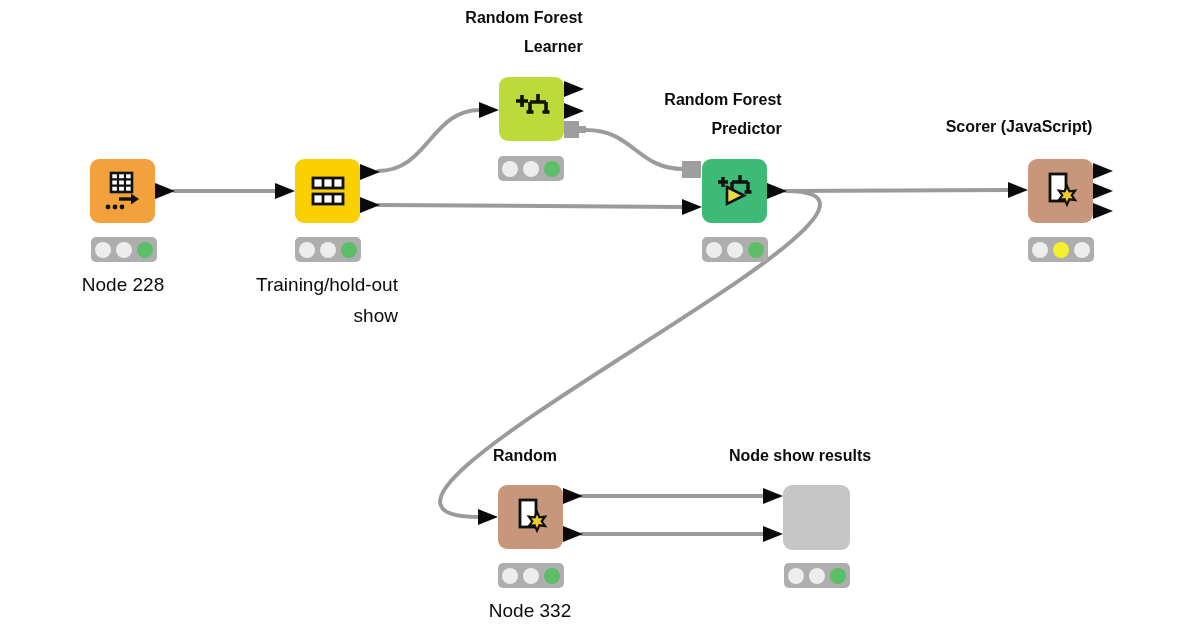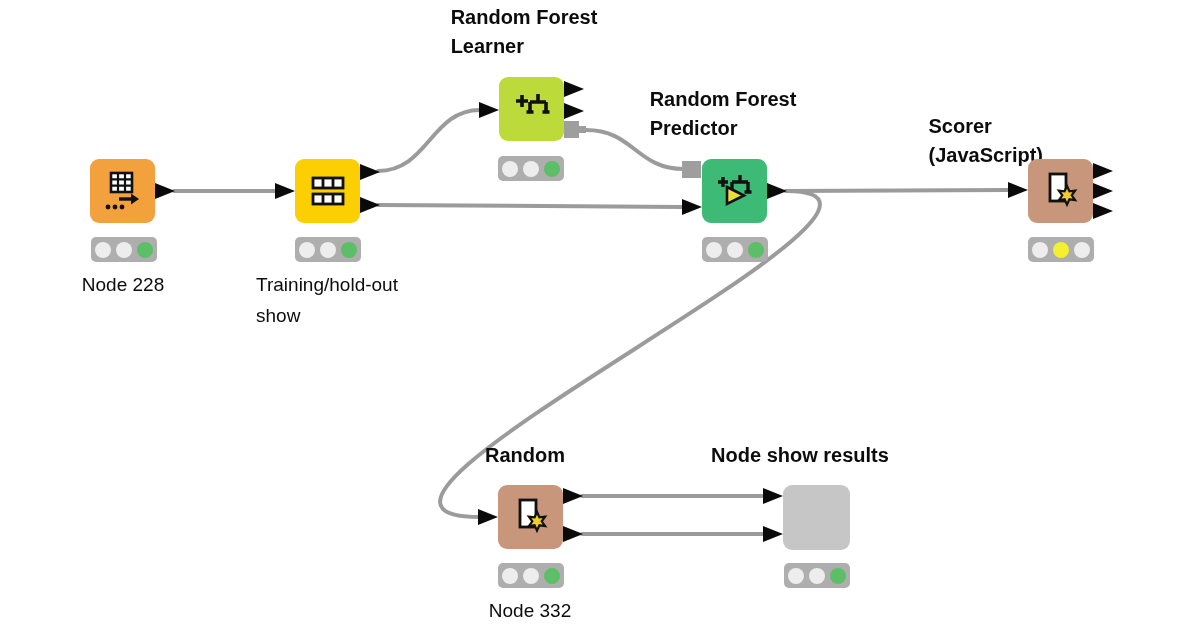--- a/index.html
+++ b/index.html
@@ -15,23 +15,23 @@
 
   .tri{position:absolute;width:0;height:0;border-top:8px solid transparent;border-bottom:8px solid transparent;border-left:20px solid #0a0a0a;}
   .tri.in{left:-20px;}
   .tri.out{left:100%;}
 
   .plug{position:absolute;background:#9e9e9e;}
   .plug.out{left:100%;width:15px;height:17px;}
   .plug.out::after{content:"";position:absolute;left:15px;top:5px;width:7px;height:7px;background:#9e9e9e;}
   .plug.in{left:-20px;width:19px;height:17px;}
 
-  .title{position:absolute;transform:translateX(-50%);text-align:left;font-weight:bold;
-         font-size:20px;line-height:29px;white-space:pre-line;letter-spacing:0;}
-  .label{position:absolute;transform:translateX(-50%);text-align:left;font-weight:normal;
+  .title{position:absolute;transform:translateX(-50%);text-align:right;font-weight:bold;
+         font-size:16px;line-height:29px;white-space:pre-line;letter-spacing:0;}
+  .label{position:absolute;transform:translateX(-50%);text-align:right;font-weight:normal;
          font-size:19px;line-height:31px;white-space:pre-line;}
 
   .light{position:absolute;width:66px;height:25px;background:#aeaeae;border-radius:5px;
          display:flex;align-items:center;justify-content:center;gap:5px;}
   .dot{width:16px;height:16px;border-radius:50%;display:block;}
   .dot.white{background:#ededed;}
   .dot.green{background:#5cbe66;}
   .dot.yellow{background:#f4ef2f;}
 </style>
 </head>

